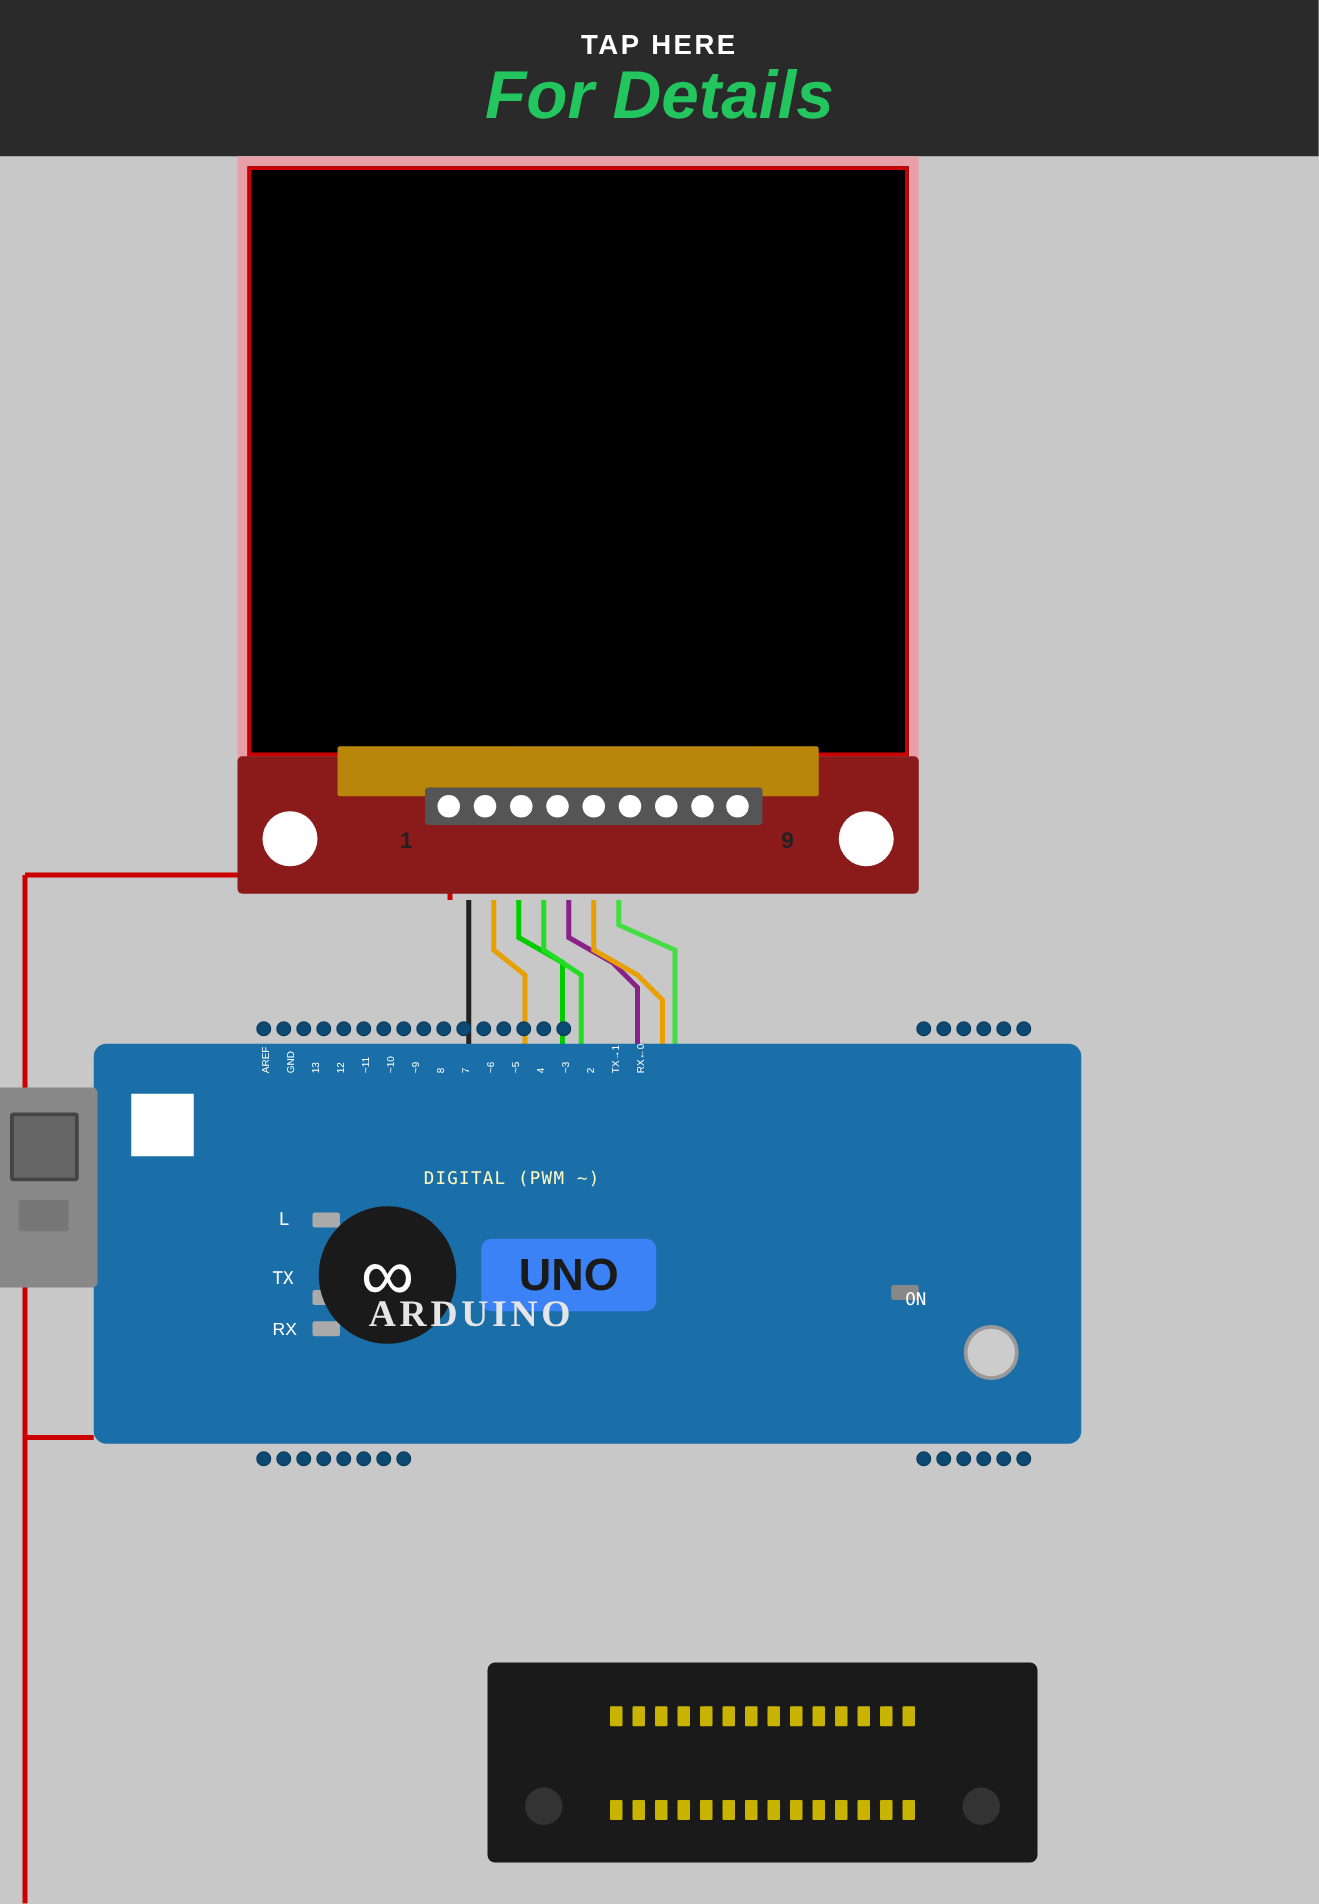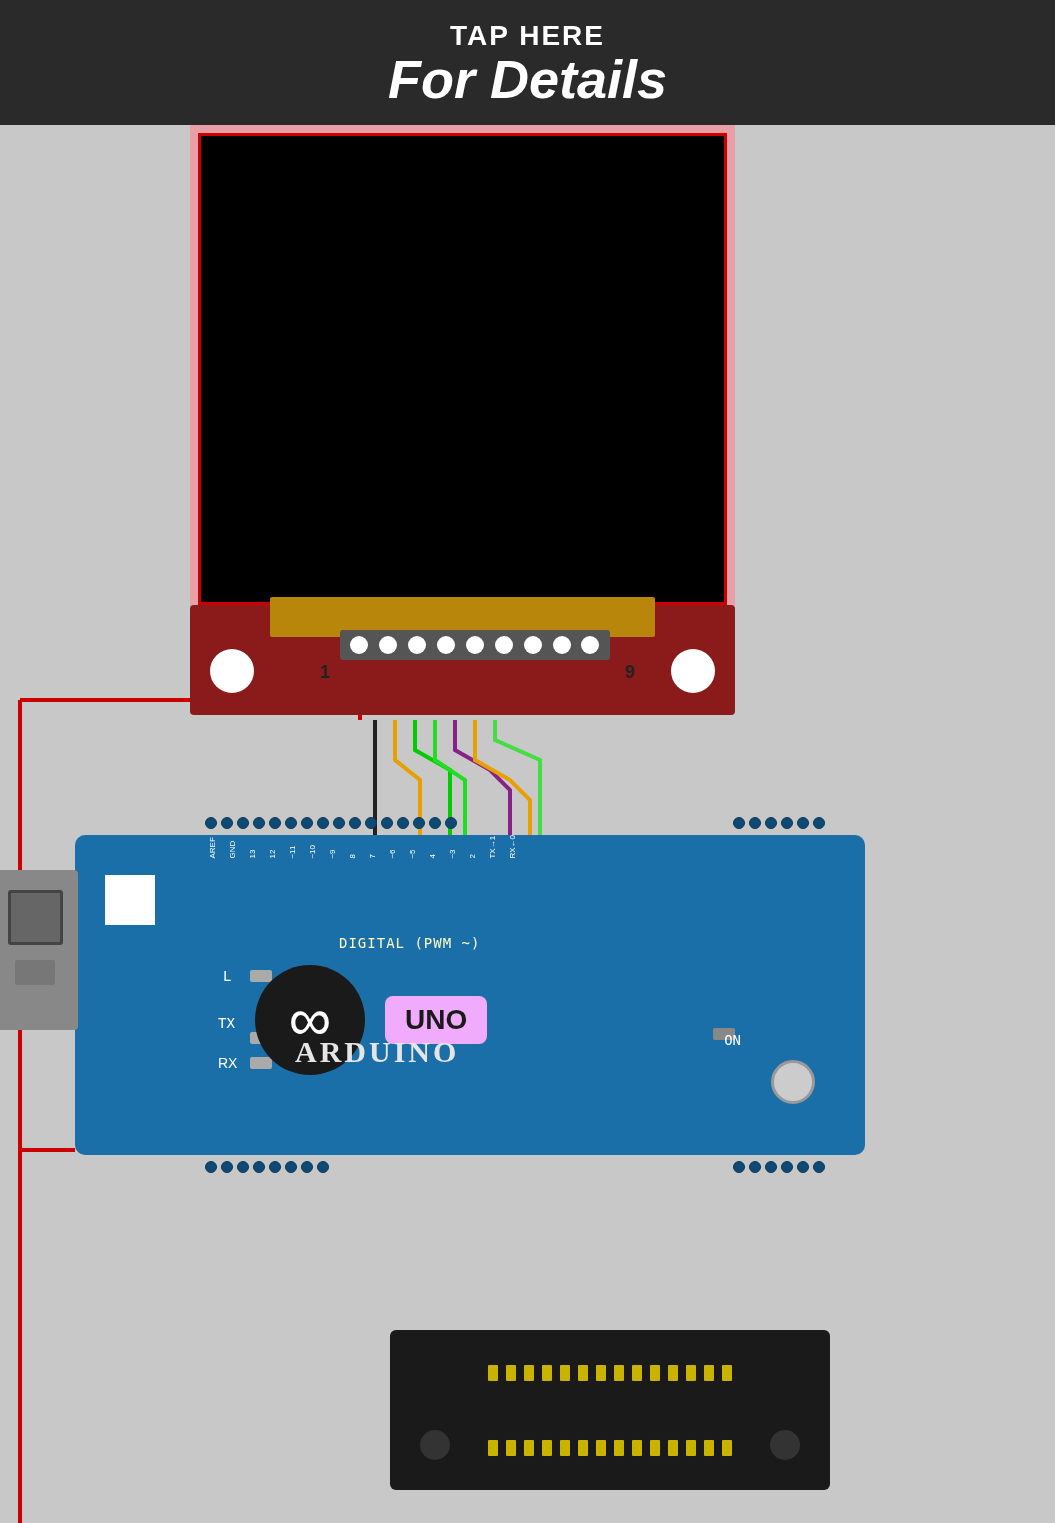--- a/index.html
+++ b/index.html
@@ -21,27 +21,27 @@
       height: 125px;
       background: #2a2a2a;
       display: flex;
       flex-direction: column;
       align-items: center;
       justify-content: center;
       cursor: pointer;
     }
     .tap-here-text {
       color: white;
-      font-size: 28px;
+      font-size: 22px;
       font-weight: bold;
       letter-spacing: 2px;
       text-transform: uppercase;
     }
     .for-details-text {
-      color: #ffffff;
+      color: #22c55e;
       font-size: 54px;
       font-weight: 900;
       font-style: italic;
       line-height: 1;
       font-family: 'Arial Black', Arial, sans-serif;
     }
 
     
     .tft-display {
       position: absolute;
@@ -181,24 +181,24 @@
       align-items: center;
       justify-content: center;
     }
     .infinity-symbol {
       color: white;
       font-size: 60px;
       line-height: 1;
     }
 
     .uno-badge {
-      background: #f0abfc;
+      background: #3b82f6;
       border-radius: 8px;
-      padding: 8px 20px;
-      font-size: 28px;
+      padding: 8px 30px;
+      font-size: 36px;
       font-weight: bold;
       color: #1a1a1a;
       font-family: 'Arial Black', Arial, sans-serif;
     }
 
     
     .arduino-text-area {
       position: absolute;
       top: 200px;
       left: 220px;

